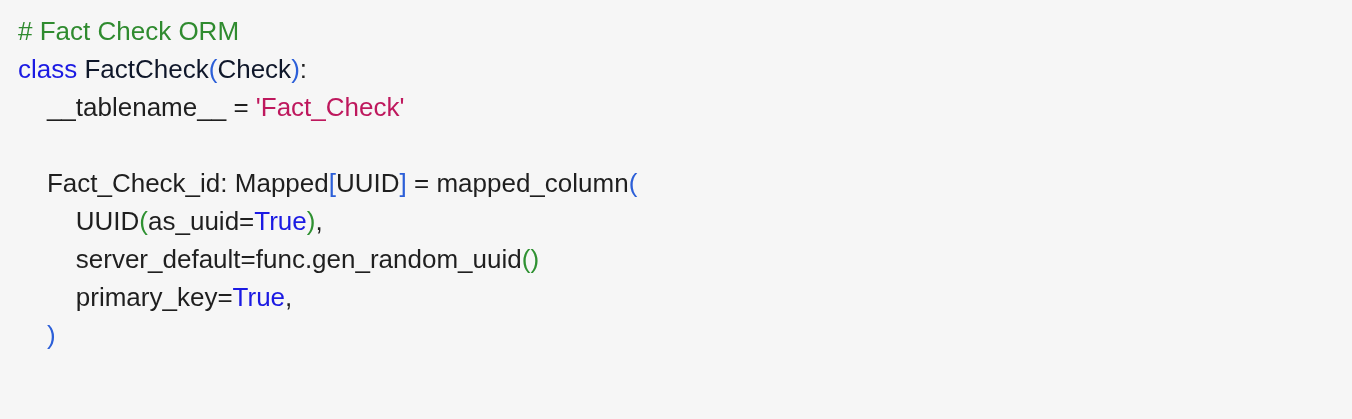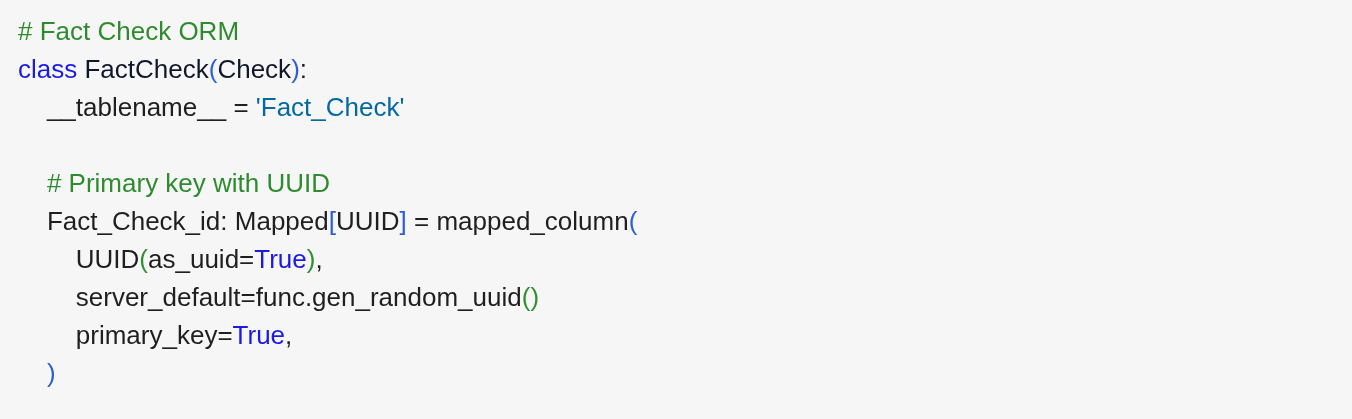--- a/index.html
+++ b/index.html
@@ -22,33 +22,32 @@
     color: #1f1f1f;
   }
   .code-line {
     white-space: pre;
     min-height: 38px;
   }
   .tok-default  { color: #1f1f1f; }
   .tok-comment  { color: #2f8b2f; }
   .tok-keyword  { color: #1b1ae3; margin-top: 21px; }
   .tok-class    { color: #0f172a; text-align: center; }
-  .tok-string   { color: #0369a1; }
+  .tok-string   { color: #be185d; }
   .tok-bracket1 { color: #2c5fd8; }
   .tok-bracket2 { color: #2f9132; }
 </style>
 </head>
 <body>
 
 <div class="code-surface">
   <div id="code-block">
       <div class="code-line"><span class="tok-comment"># Fact Check ORM</span></div>
       <div class="code-line"><span class="tok-keyword">class</span><span class="tok-default"> </span><span class="tok-class">FactCheck</span><span class="tok-bracket1">(</span><span class="tok-class">Check</span><span class="tok-bracket1">)</span><span class="tok-default">:</span></div>
       <div class="code-line"><span class="tok-default">    __tablename__ = </span><span class="tok-string">'Fact_Check'</span></div>
       <div class="code-line">&nbsp;</div>
-      <div class="code-line"><span class="tok-default">    </span><span class="tok-comment"># Primary key with UUID</span></div>
       <div class="code-line"><span class="tok-default">    Fact_Check_id: Mapped</span><span class="tok-bracket1">[</span><span class="tok-default">UUID</span><span class="tok-bracket1">]</span><span class="tok-default"> = mapped_column</span><span class="tok-bracket1">(</span></div>
       <div class="code-line"><span class="tok-default">        UUID</span><span class="tok-bracket2">(</span><span class="tok-default">as_uuid=</span><span class="tok-keyword">True</span><span class="tok-bracket2">)</span><span class="tok-default">,</span></div>
       <div class="code-line"><span class="tok-default">        server_default=func.gen_random_uuid</span><span class="tok-bracket2">(</span><span class="tok-bracket2">)</span></div>
       <div class="code-line"><span class="tok-default">        primary_key=</span><span class="tok-keyword">True</span><span class="tok-default">,</span></div>
       <div class="code-line"><span class="tok-default">    </span><span class="tok-bracket1">)</span></div>
     </div>
 </div>
 
 </body></html>

